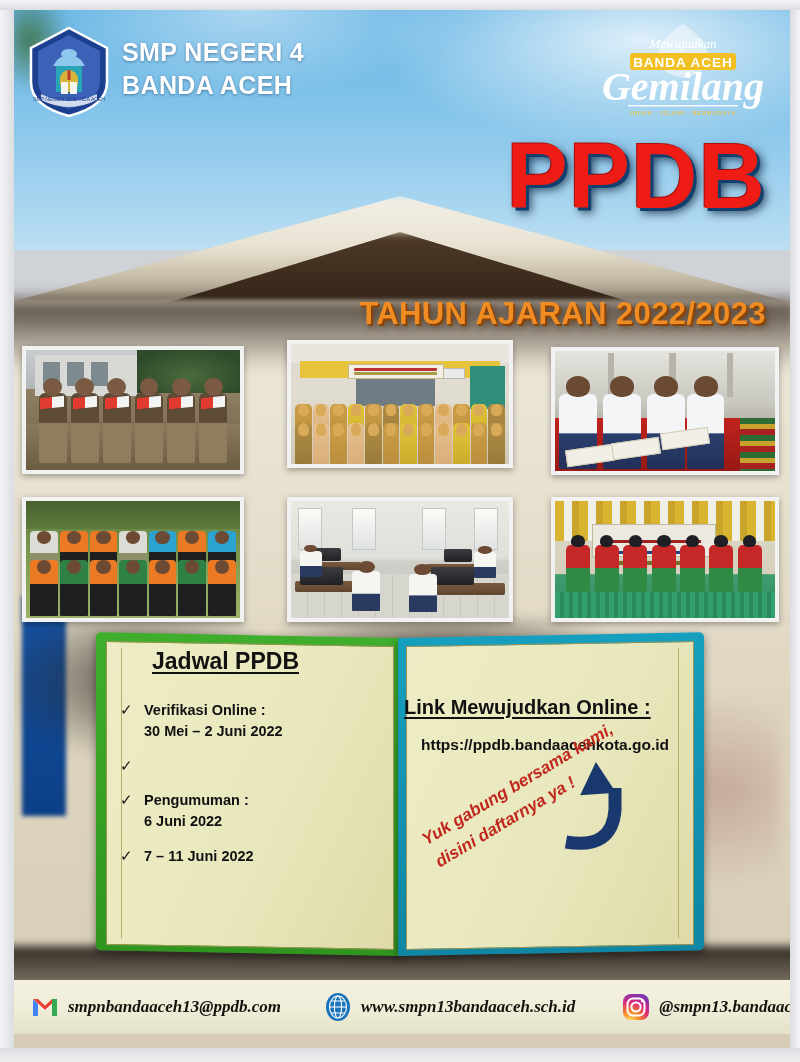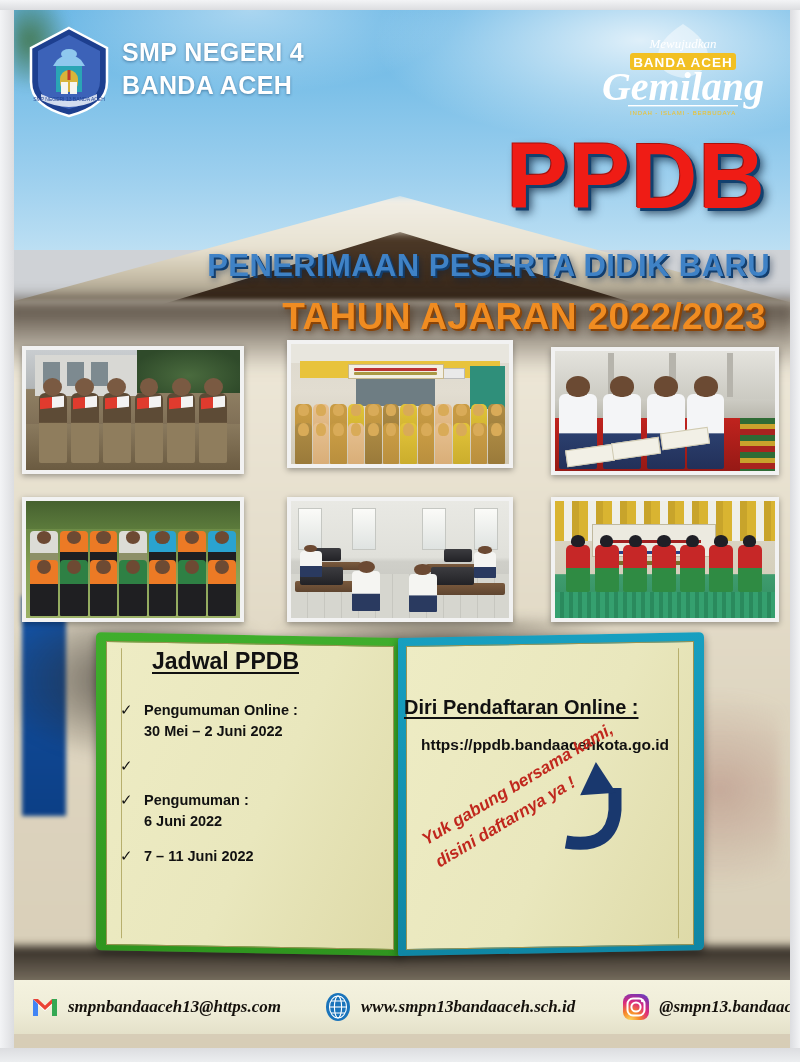--- a/index.html
+++ b/index.html
@@ -104,21 +104,21 @@
     font-family: "Liberation Sans", sans-serif;
   }
   .title-sub {
     position: absolute; right: 30px; top: 248px; z-index: 14;
     font-size: 31px; font-weight: bold; letter-spacing: .4px;
     color: #3f82c6;
     text-shadow: 2px 2px 0 #123e6e, 3px 4px 7px rgba(8,30,60,.6);
   }
   .title-year {
     position: absolute; right: 34px; top: 296px; z-index: 14;
-    font-size: 37px; font-weight: bold; letter-spacing: .4px;
+    font-size: 31px; font-weight: bold; letter-spacing: .4px;
     color: #f08c21;
     text-shadow: 2px 2px 0 #8a4408, 3px 4px 7px rgba(60,30,5,.55);
   }
 
   
   .photo {
     position: absolute; z-index: 13;
     border: 4px solid rgba(255,255,255,.9);
     box-shadow: 0 2px 6px rgba(0,0,0,.35);
     overflow: hidden; background: #777;
@@ -325,21 +325,20 @@
         <rect x="42" y="31" width="106" height="17" rx="3" fill="#f2c023"></rect>
         <text x="95" y="44.5" font-size="13.5" font-weight="bold" fill="#ffffff" text-anchor="middle" font-family="Liberation Sans, sans-serif" letter-spacing="1">BANDA ACEH</text>
         <text x="95" y="78" font-size="40" font-weight="bold" fill="#ffffff" text-anchor="middle" font-family="Liberation Serif, serif" font-style="italic">Gemilang</text>
         <rect x="40" y="83" width="110" height="1.4" fill="#ffffff"></rect>
         <text x="95" y="93" font-size="6" fill="#f2c023" text-anchor="middle" font-family="Liberation Sans, sans-serif" letter-spacing=".8">INDAH  -  ISLAMI  -  BERBUDAYA</text>
       </svg>
     </div>
   </div>
 
   <div class="title-ppdb">PPDB</div>
-  <div class="title-sub">PENERIMAAN PESERTA DIDIK BARU</div>
   <div class="title-year">TAHUN AJARAN 2022/2023</div>
 
   <div class="photo p1">
     <div class="ph-inner">
       <div class="sky"></div>
         <div class="tree"></div>
         <div class="bldg"></div>
         <div class="bldgw"></div>
       <div class="ground"></div>
       <div class="sc" style="left:6%"></div>
@@ -486,21 +485,21 @@
     <div class="page page-l"></div>
     <div class="page page-r"></div>
   </div>
 
   <div class="jadwal-title">Jadwal PPDB</div>
 
   <div class="sched">
     <div class="sched-item">
       <div class="chk">✓</div>
       <div class="sched-txt">
-        <div>Pengumuman Online :</div>
+        <div>Verifikasi Online :</div>
         <div>30 Mei – 2 Juni 2022</div>
       </div>
     </div>
     <div class="sched-item">
       <div class="chk">✓</div>
     </div>
     <div class="sched-item">
       <div class="chk">✓</div>
       <div class="sched-txt">
         <div>Pengumuman :</div>
@@ -508,21 +507,21 @@
       </div>
     </div>
     <div class="sched-item">
       <div class="chk">✓</div>
       <div class="sched-txt">
         <div>7 – 11 Juni 2022</div>
       </div>
     </div>
   </div>
 
-  <div class="link-title">Diri Pendaftaran Online :</div>
+  <div class="link-title">Link Mewujudkan Online :</div>
   <div class="link-url">https://ppdb.bandaacehkota.go.id</div>
 
   <div class="arrow">
     <svg viewBox="0 0 70 96" width="70" height="96">
       <path d="M6 84 Q52 92 55 52 L55 30" stroke="#19386e" stroke-width="13" fill="none" stroke-linecap="butt"></path>
       <path d="M55 8 L73 40 L37 40 Z" fill="#19386e" transform="translate(-18,-4) rotate(-4 55 24)"></path>
     </svg>
   </div>
 
   <div class="cta">
@@ -536,21 +535,21 @@
       <span class="ico">
         <svg viewBox="0 0 30 30" width="30" height="30">
           <path d="M3 7 L3 24 L8 24 L8 13 L15 19 L22 13 L22 24 L27 24 L27 7 L22 7 L15 13 L8 7 Z" fill="#ffffff"></path>
           <path d="M3 7 L3 24 L8 24 L8 12 Z" fill="#4285f4"></path>
           <path d="M8 7 L15 13.5 L22 7 L27 7 L15 18 L3 7 Z" fill="#ea4335"></path>
           <path d="M22 7 L22 24 L27 24 L27 7 Z" fill="#34a853"></path>
           <path d="M8 12 L8 24 L15 24 L15 18 Z" fill="#fbbc05" opacity=".0"></path>
           <path d="M3 7 L8 7 L15 13.5 L15 19 L3 9 Z" fill="#c5221f" opacity=".0"></path>
         </svg>
       </span>
-      <span class="f-txt">smpnbandaaceh13@https.com</span>
+      <span class="f-txt">smpnbandaaceh13@ppdb.com</span>
     </div>
 
     <div class="f-item web">
       <span class="ico">
         <svg viewBox="0 0 30 30" width="30" height="30">
           <ellipse cx="15" cy="15" rx="12" ry="14" fill="#1a74bb"></ellipse>
           <ellipse cx="15" cy="15" rx="8.5" ry="11" fill="none" stroke="#ffffff" stroke-width="1.1"></ellipse>
           <ellipse cx="15" cy="15" rx="3.6" ry="11" fill="none" stroke="#ffffff" stroke-width="1.1"></ellipse>
           <line x1="6.5" y1="15" x2="23.5" y2="15" stroke="#ffffff" stroke-width="1.1"></line>
           <line x1="8" y1="9" x2="22" y2="9" stroke="#ffffff" stroke-width="1"></line>

